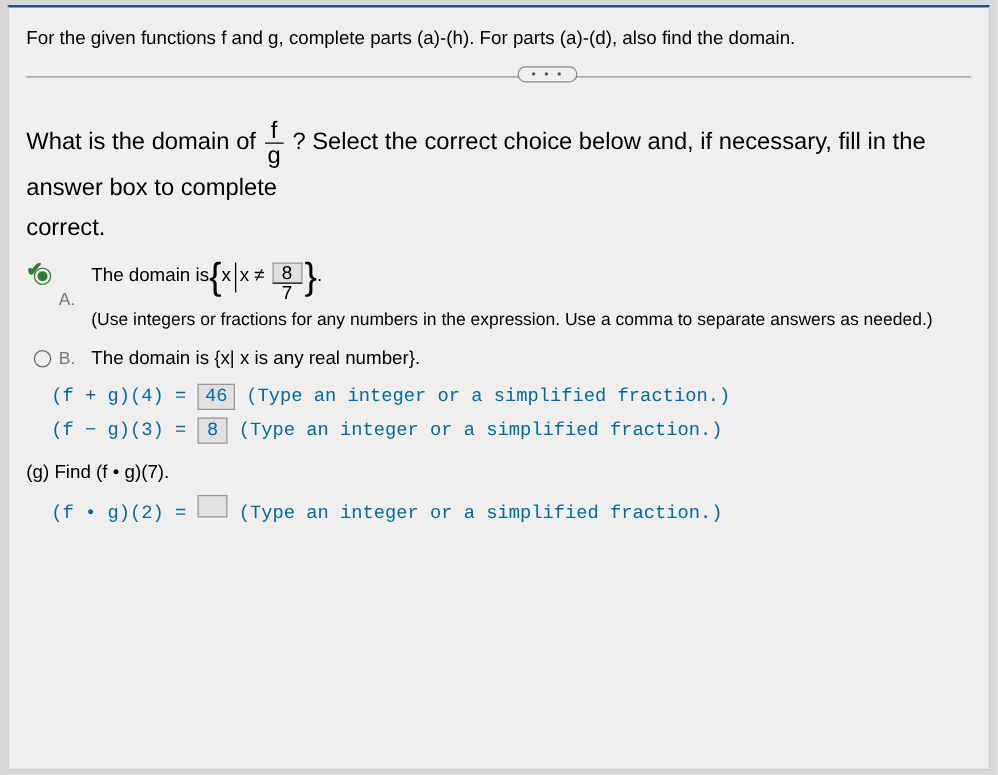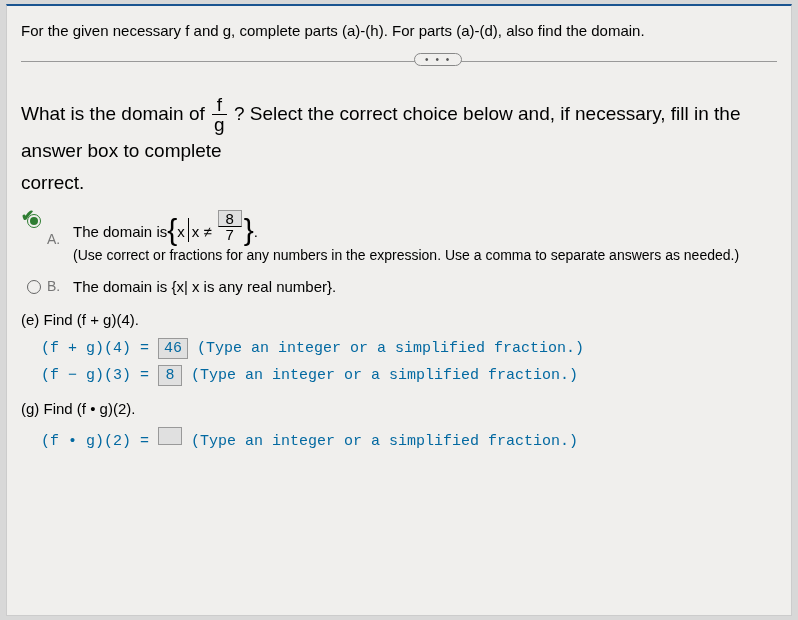--- a/index.html
+++ b/index.html
@@ -129,21 +129,21 @@
     .choice-a-label {
       align-self: center;
     }
     .choice-body {
       font-size: 15px;
       color: #000;
       line-height: 1.4;
     }
     .set-brace {
       display: inline-flex;
-      align-items: flex-end;
+      align-items: flex-start;
       font-size: 15px;
     }
     .brace {
       font-size: 30px;
       font-weight: 300;
       line-height: 0.8;
     }
     .divider-bar {
       display: inline-block;
       border-left: 1.5px solid #000;
@@ -183,21 +183,21 @@
       margin-left: 20px;
       margin-bottom: 6px;
       font-family: Liberation Mono, monospace;
     }
   </style>
 </head>
 <body>
 
 <div class="container">
 
-  <div class="instruction">For the given necessary f and g, complete parts (a)-(h). For parts (a)-(d), also find the domain.</div>
+  <div class="instruction">For the given functions f and g, complete parts (a)-(h). For parts (a)-(d), also find the domain.</div>
 
   <div class="divider-container">
     <hr class="divider-line">
     <div class="divider-pill">• • •</div>
   </div>
 
   <div class="question">
     <span>What is the domain of </span>
     <span class="frac">
       <span class="num">f</span>
@@ -222,39 +222,38 @@
           <span>x</span>
           <span class="divider-bar"></span>
           <span style="margin-right:4px">x ≠</span>
           <span class="frac">
             <span class="num answer-box">8</span>
             <span class="den">7</span>
           </span>
           <span class="brace">}</span>
           <span>.</span>
         </span>
-        <div class="hint">(Use correct or fractions for any numbers in the expression. Use a comma to separate answers as needed.)</div>
+        <div class="hint">(Use integers or fractions for any numbers in the expression. Use a comma to separate answers as needed.)</div>
       </div>
     </div>
 
     <div class="choice">
       <div class="radio"></div>
       <div class="choice-label">B.</div>
       <div class="choice-body">The domain is {x| x is any real number}.</div>
     </div>
 
   </div>
 
-  <div class="sub-part">(e) Find (f + g)(4).</div>
   <div class="sub-answer">
     <span>(f + g)(4) = </span><span class="answer-box">46</span><span> (Type an integer or a simplified fraction.)</span>
   </div>
 
   <div class="sub-answer">
     <span>(f − g)(3) = </span><span class="answer-box">8</span><span> (Type an integer or a simplified fraction.)</span>
   </div>
 
-  <div class="sub-part">(g) Find (f • g)(2).</div>
+  <div class="sub-part">(g) Find (f • g)(7).</div>
   <div class="sub-answer">
     <span>(f • g)(2) = </span><span class="answer-box empty"></span><span> (Type an integer or a simplified fraction.)</span>
   </div>
 
 </div>
 
 </body></html>

